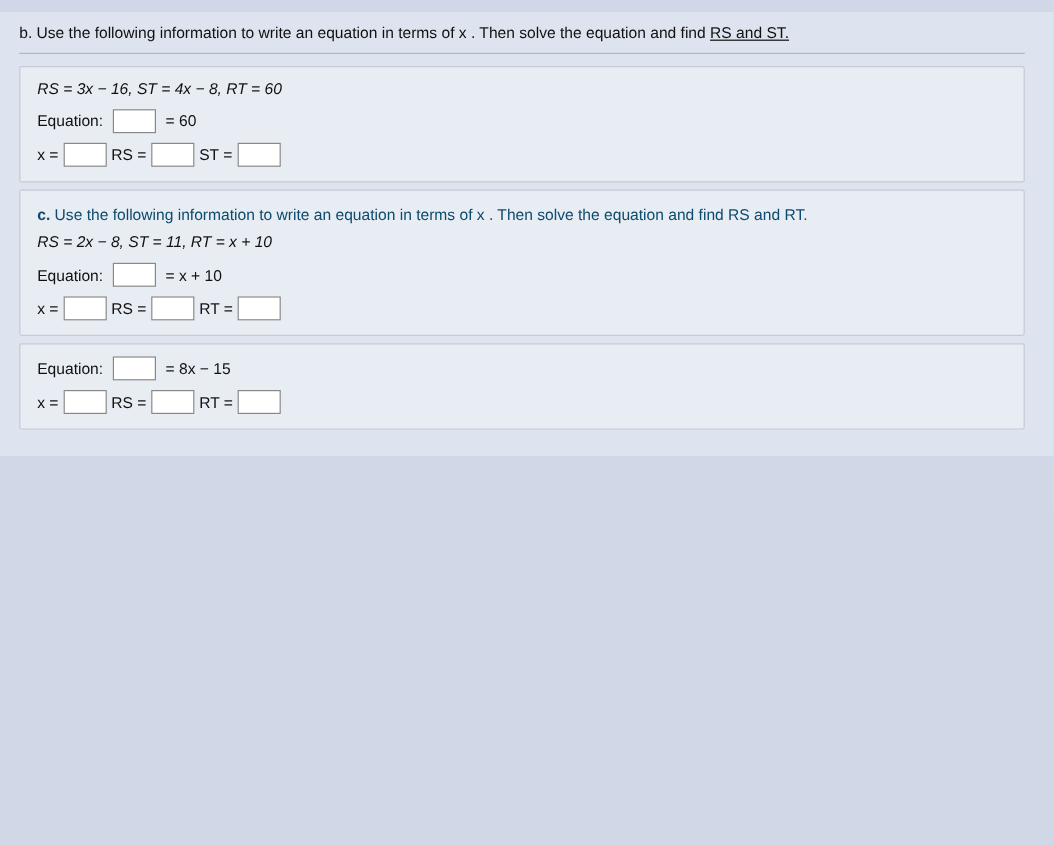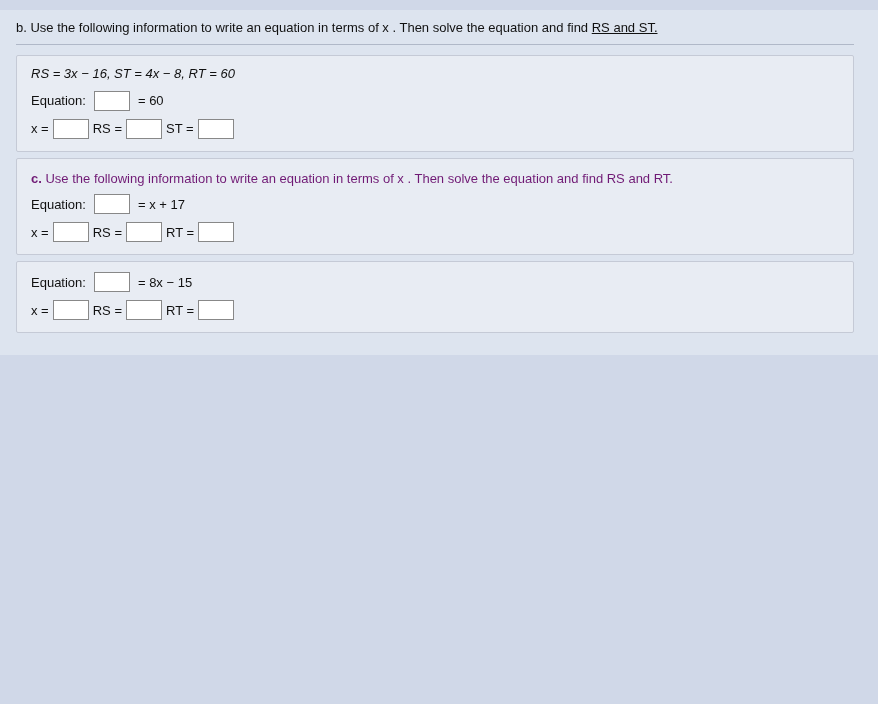--- a/index.html
+++ b/index.html
@@ -26,21 +26,21 @@
     .section {
       margin-bottom: 6px;
       background-color: #e8ecf3;
       border: 1px solid #c5cad6;
       padding: 10px 14px 12px 14px;
       border-radius: 2px;
     }
 
     .section-header {
       font-size: 13px;
-      color: #701a75;
+      color: #0c4a6e;
       margin-bottom: 6px;
       line-height: 1.5;
     }
 
     .given-info {
       font-size: 13px;
       color: #111;
       margin-bottom: 10px;
       font-style: italic;
     }
@@ -124,25 +124,26 @@
       <span class="answer-box"></span>
     </div>
   </div>
 
   <div class="section">
     <div class="section-header">
       <span class="section-letter">c.</span>
       <span>Use the following information to write an equation in terms of x . Then solve the equation and find RS</span>
       <span class="underline">and RT.</span>
     </div>
+    <div class="given-info">RS = 2x − 8, ST = 11, RT = x + 10</div>
 
     <div class="equation-row">
       <span class="label-text">Equation:</span>
       <span class="answer-box"></span>
-      <span class="equals-sign">= x + 17</span>
+      <span class="equals-sign">= x + 10</span>
     </div>
 
     <div class="answer-row">
       <span class="label-text">x =</span>
       <span class="answer-box"></span>
       <span class="label-text">RS =</span>
       <span class="answer-box"></span>
       <span class="label-text">RT =</span>
       <span class="answer-box"></span>
     </div>

